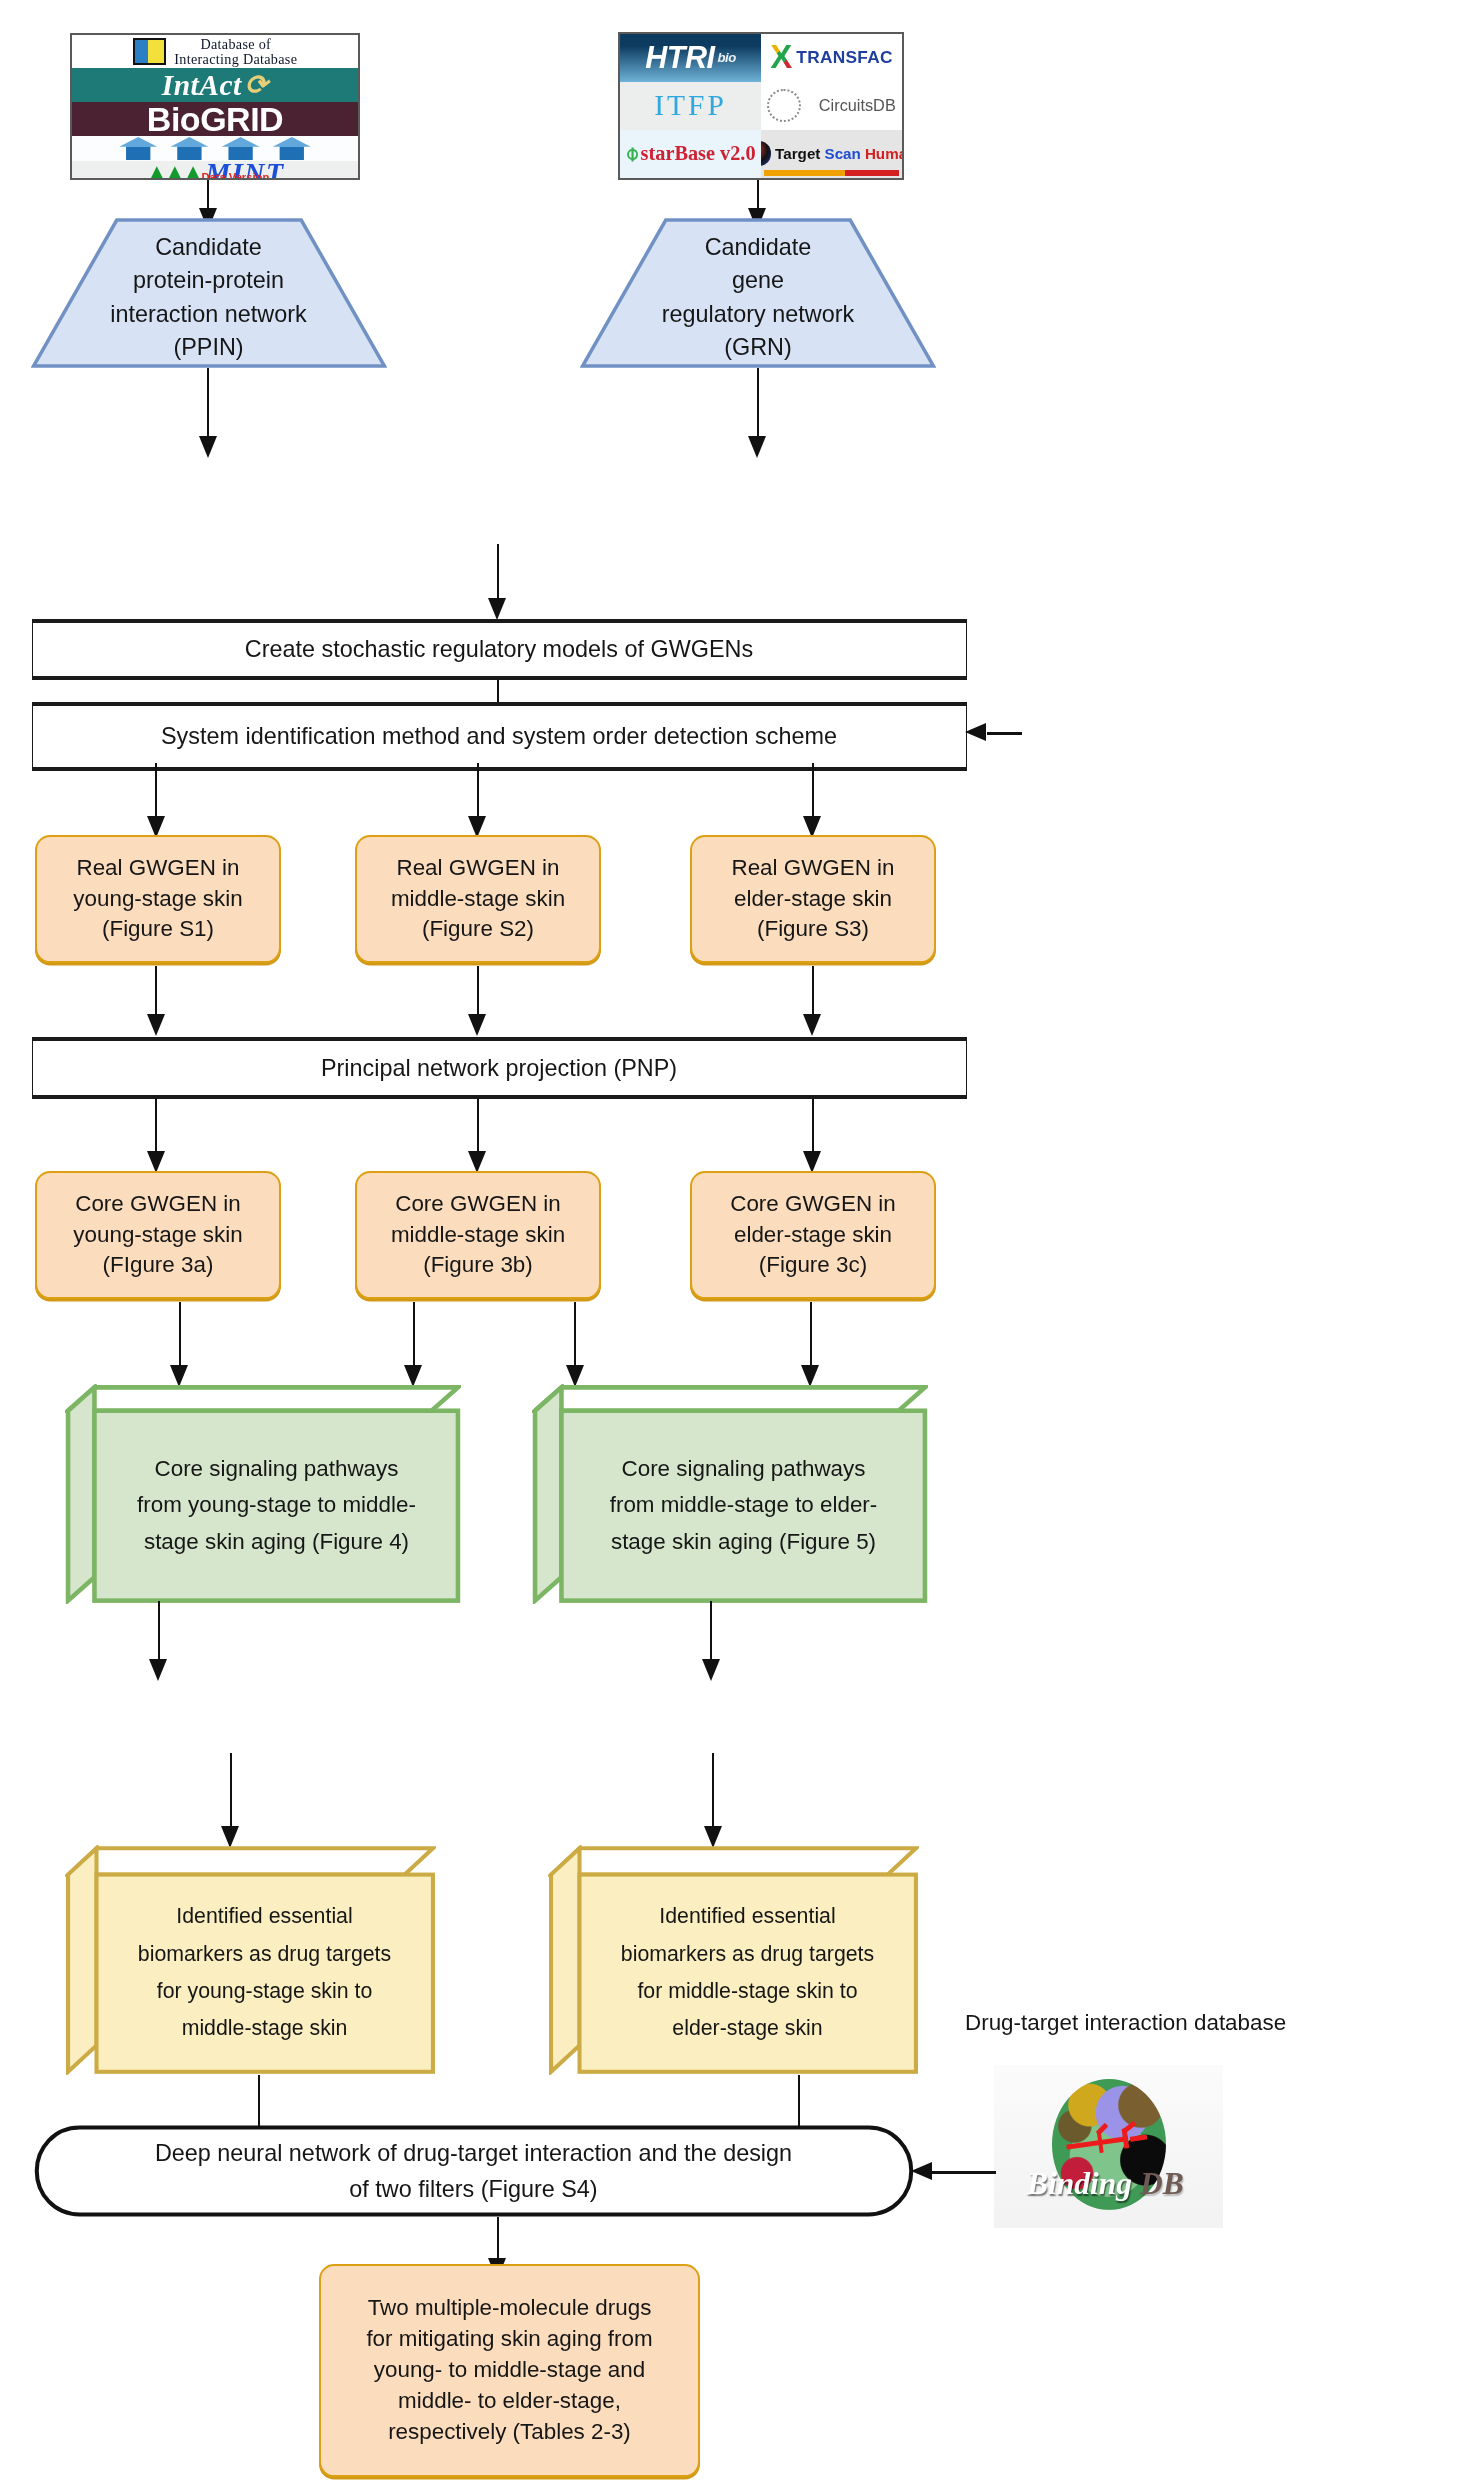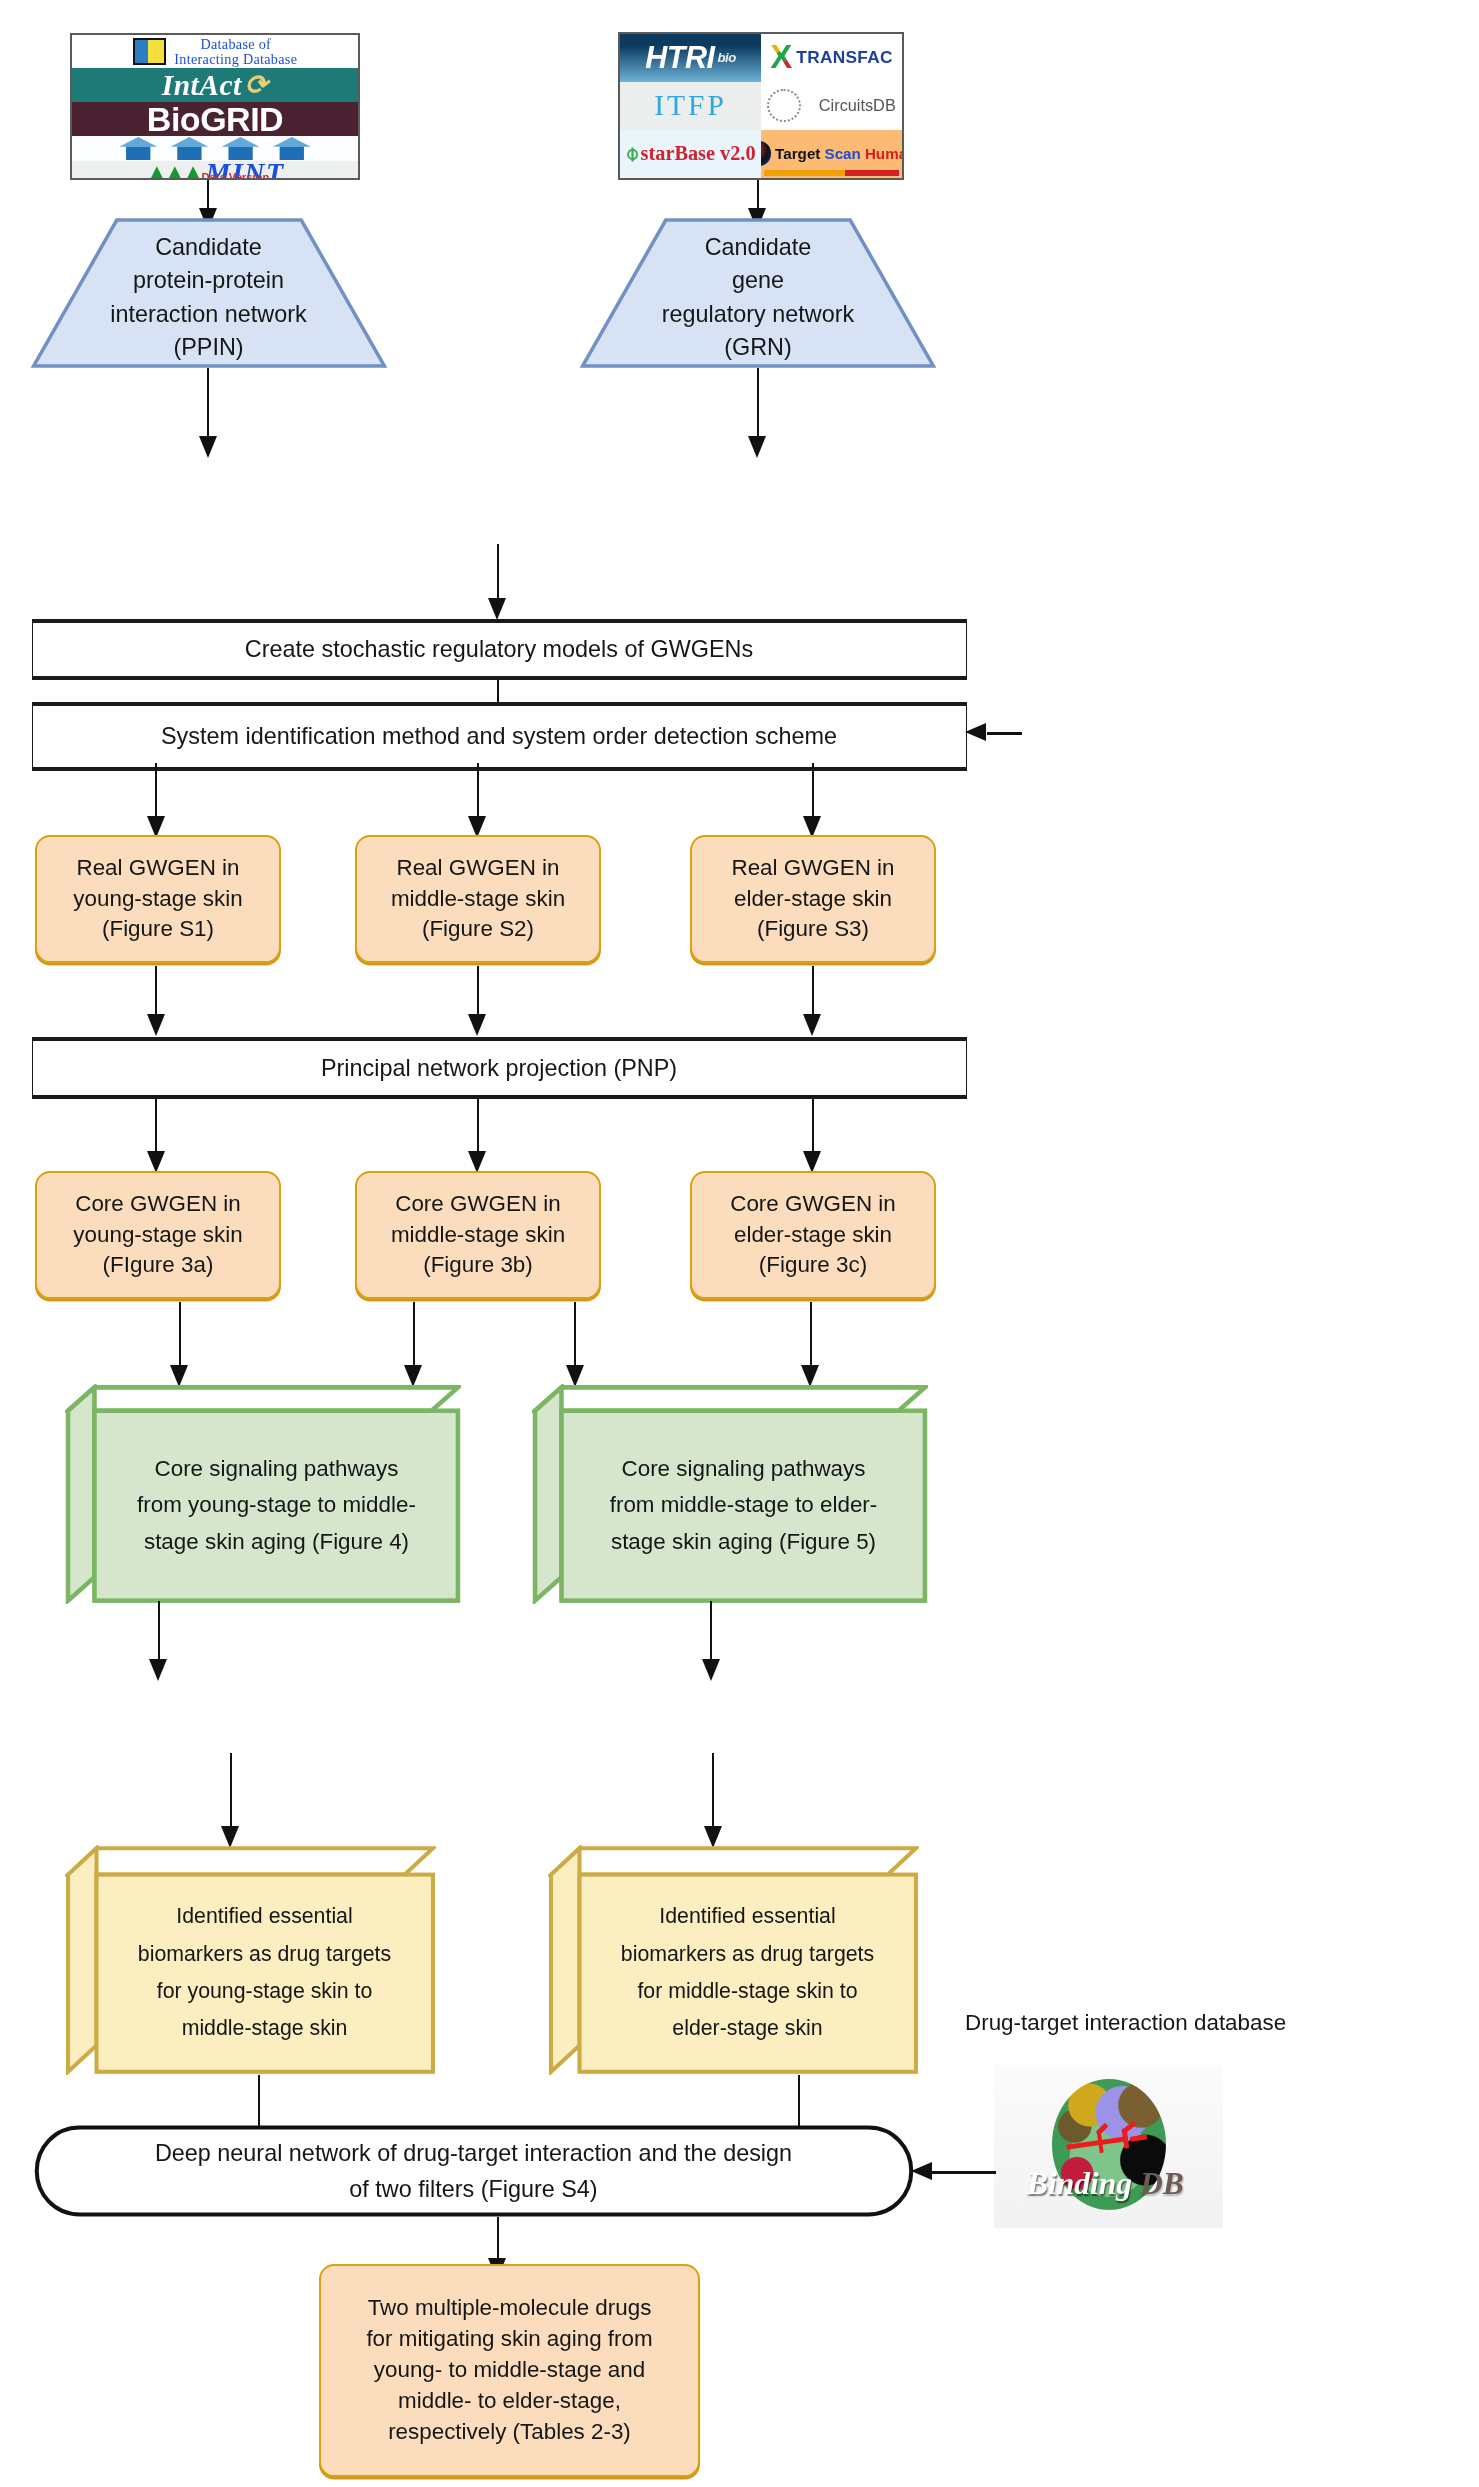--- a/index.html
+++ b/index.html
@@ -149,21 +149,21 @@
   }
   .logocell{
     display:flex; align-items:center; justify-content:center;
     overflow:hidden; position:relative;
     font-family:"Liberation Sans", sans-serif;
   }
 
   
   .dip{ background:#ffffff; gap:8.1px; padding:0 5.1px; }
   .dip-ic{ width:29.5px;height:22.4px;background:linear-gradient(90deg,#2b7fc4 0 45%,#f3e03a 45% 100%);border:2px solid #111; flex:none;}
-  .dip-tx{ font-family:"Liberation Serif", serif; font-size:14.2px; color:#1d4ed8; line-height:1.05; text-align:center; letter-spacing:0.3px;}
+  .dip-tx{ font-family:"Liberation Serif", serif; font-size:14.2px; color:#0f172a; line-height:1.05; text-align:center; letter-spacing:0.3px;}
   .intact{ background:#1d7a77; }
   .intact span{ font-family:"Liberation Serif", serif; font-style:italic; font-weight:700; color:#ffffff; font-size:29.5px; letter-spacing:0.5px;}
   .intact .swirl{ color:#e7cf7a; font-size:27.4px; margin-left:3px;}
   .biogrid{ background:#4a2231; }
   .biogrid span{ font-weight:700; color:#ffffff; font-size:34px; letter-spacing:-0.5px;}
   .stringrow{ background:#fbfdff; gap:13.2px; }
   .stringicon{
     width:38px;height:23.4px;flex:none;
     background:linear-gradient(180deg,#63a8dd 0 45%,#1f6fb5 45% 100%);
     clip-path:polygon(50% 0,100% 42%,82% 42%,82% 100%,18% 100%,18% 42%,0 42%);
@@ -183,21 +183,21 @@
   .starbase .sb{ font-family:"Liberation Serif", serif; font-weight:700; color:#cf2233; font-size:20.3px;}
   .starbase .dna{ color:#35b24b; font-size:23.4px; font-weight:700; letter-spacing:-3px;}
   .transfac{ background:#ffffff; gap:4.1px; }
   .transfac .x{ font-size:33px; font-weight:700; line-height:.8;
       background:linear-gradient(135deg,#e8b400 0 33%,#22a44a 33% 66%,#d1282e 66% 100%);
       -webkit-background-clip:text; background-clip:text; color:transparent;}
   .transfac .tf{ font-weight:700; color:#1f3fa0; font-size:17.3px; letter-spacing:0.3px;}
   .circuitsdb{ background:#ffffff; gap:7.1px; }
   .circuitsdb .seal{ width:29.5px;height:29.5px;border-radius:50%;border:2px dotted #8b8b8b;flex:none;}
   .circuitsdb .cd{ color:#555; font-size:16.3px;margin-left:11px;}
-  .targetscan{ background:#fdba74; gap:4.1px; }
+  .targetscan{ background:#e5e5e5; gap:4.1px; }
   .targetscan .globe{ width:24.4px;height:24.4px;border-radius:50%;background:radial-gradient(circle at 35% 35%,#d33,#111 55%,#1b3ea8);flex:none;}
   .targetscan .ts1{ font-weight:700; color:#111; font-size:15.2px;}
   .targetscan .ts2{ font-weight:700; color:#1f4fd0; font-size:15.2px;}
   .targetscan .ts3{ font-weight:700; color:#d42020; font-size:15.2px;}
   .targetscan .bar{ position:absolute; left:3px; right:3px; bottom:2px; height:5.1px;
       background:linear-gradient(90deg,#f0a000 0 60%,#d42020 60% 100%); }
 
   
   .dtlabel{
     position:absolute;

